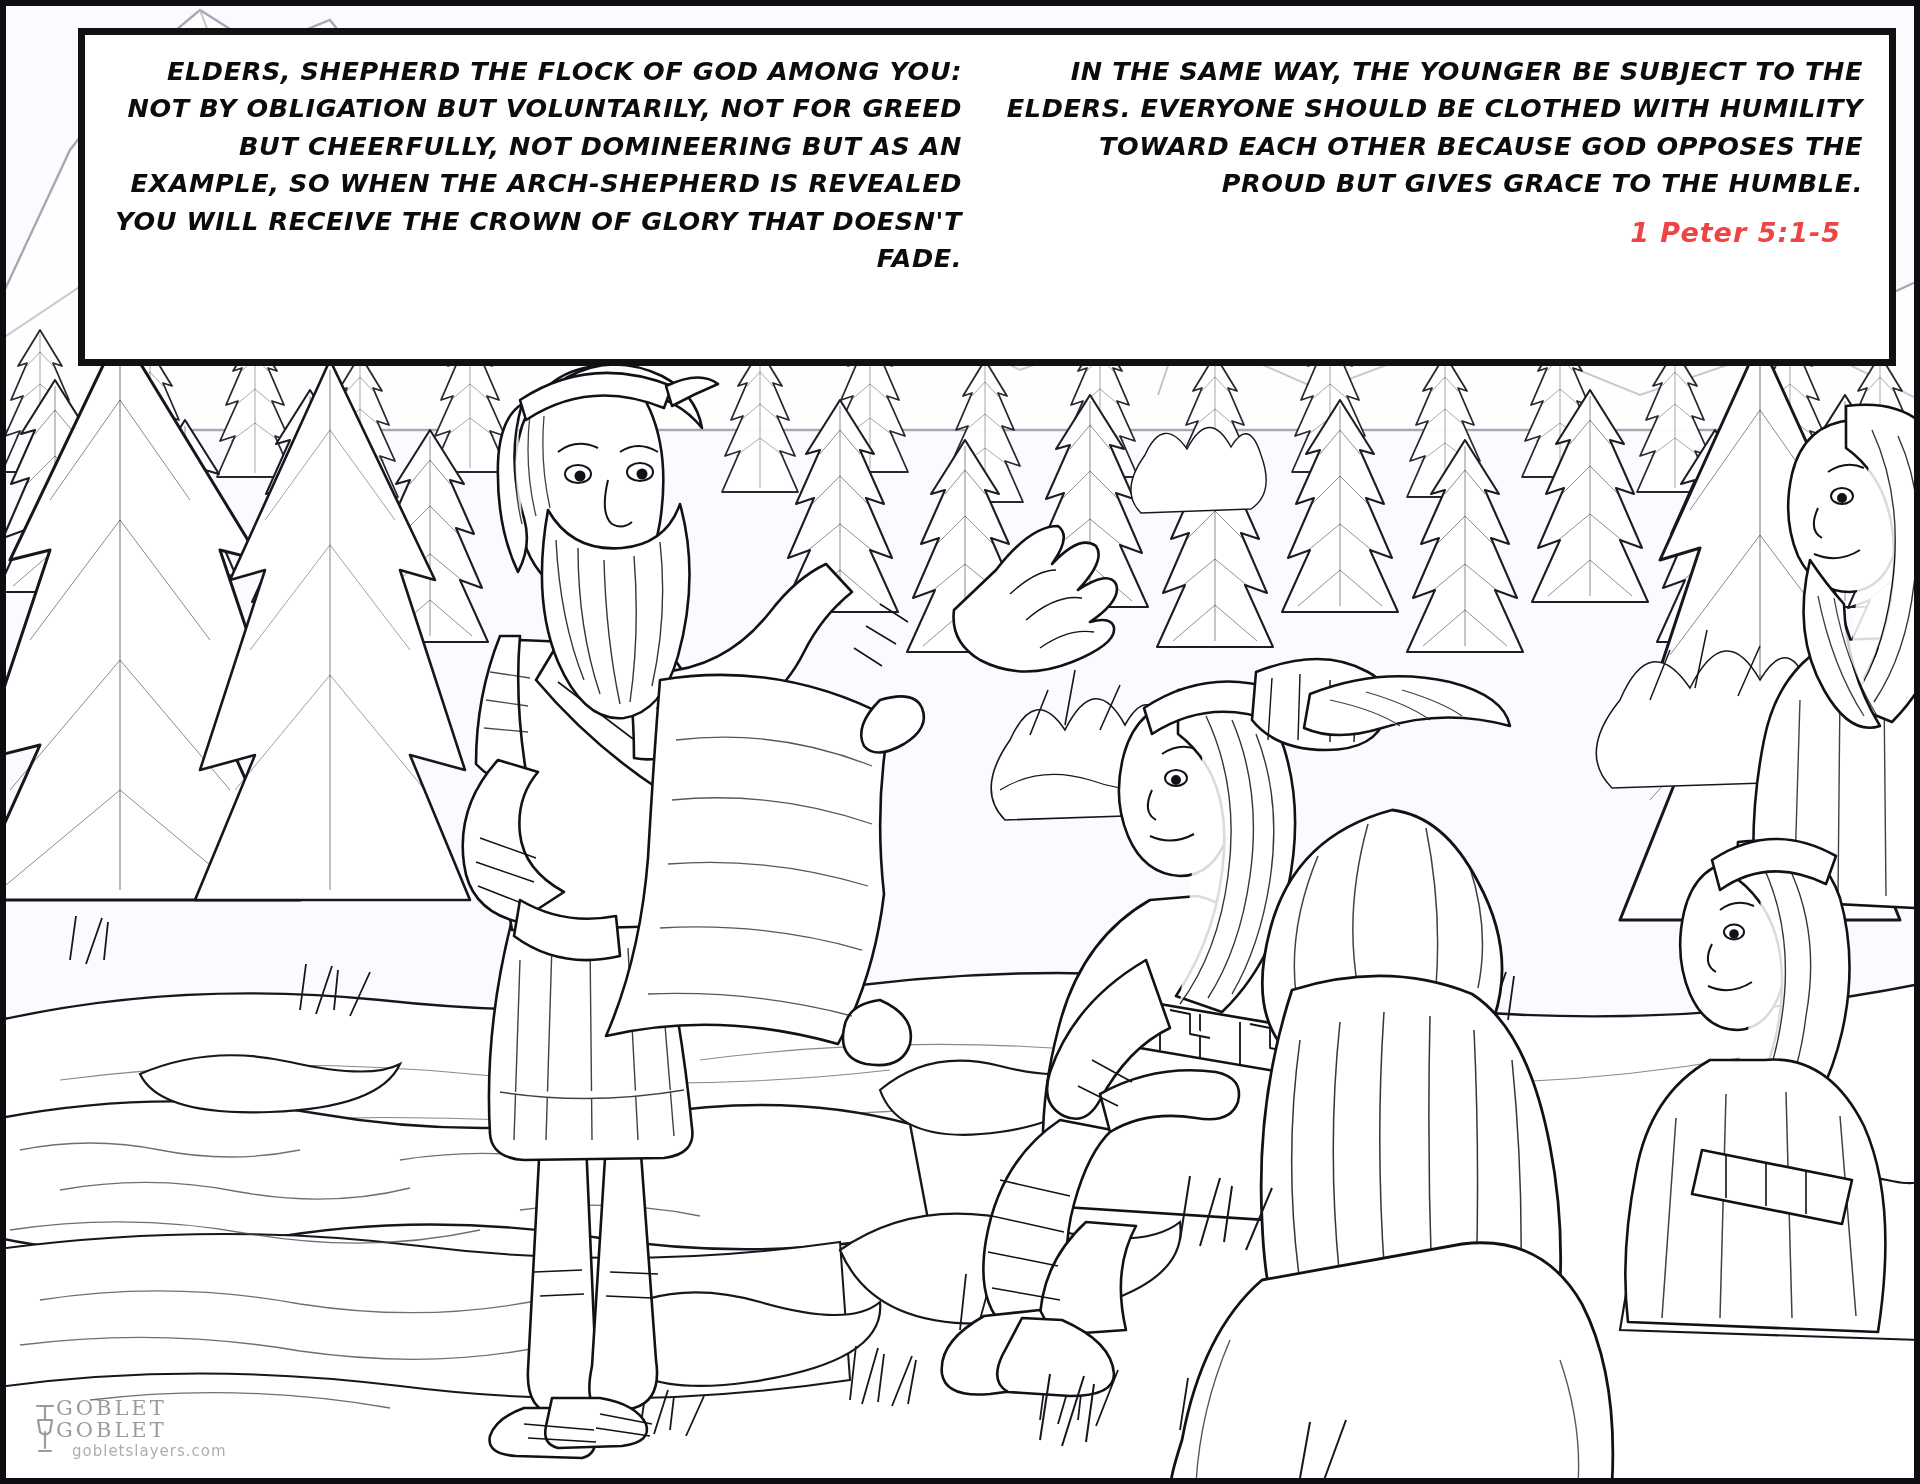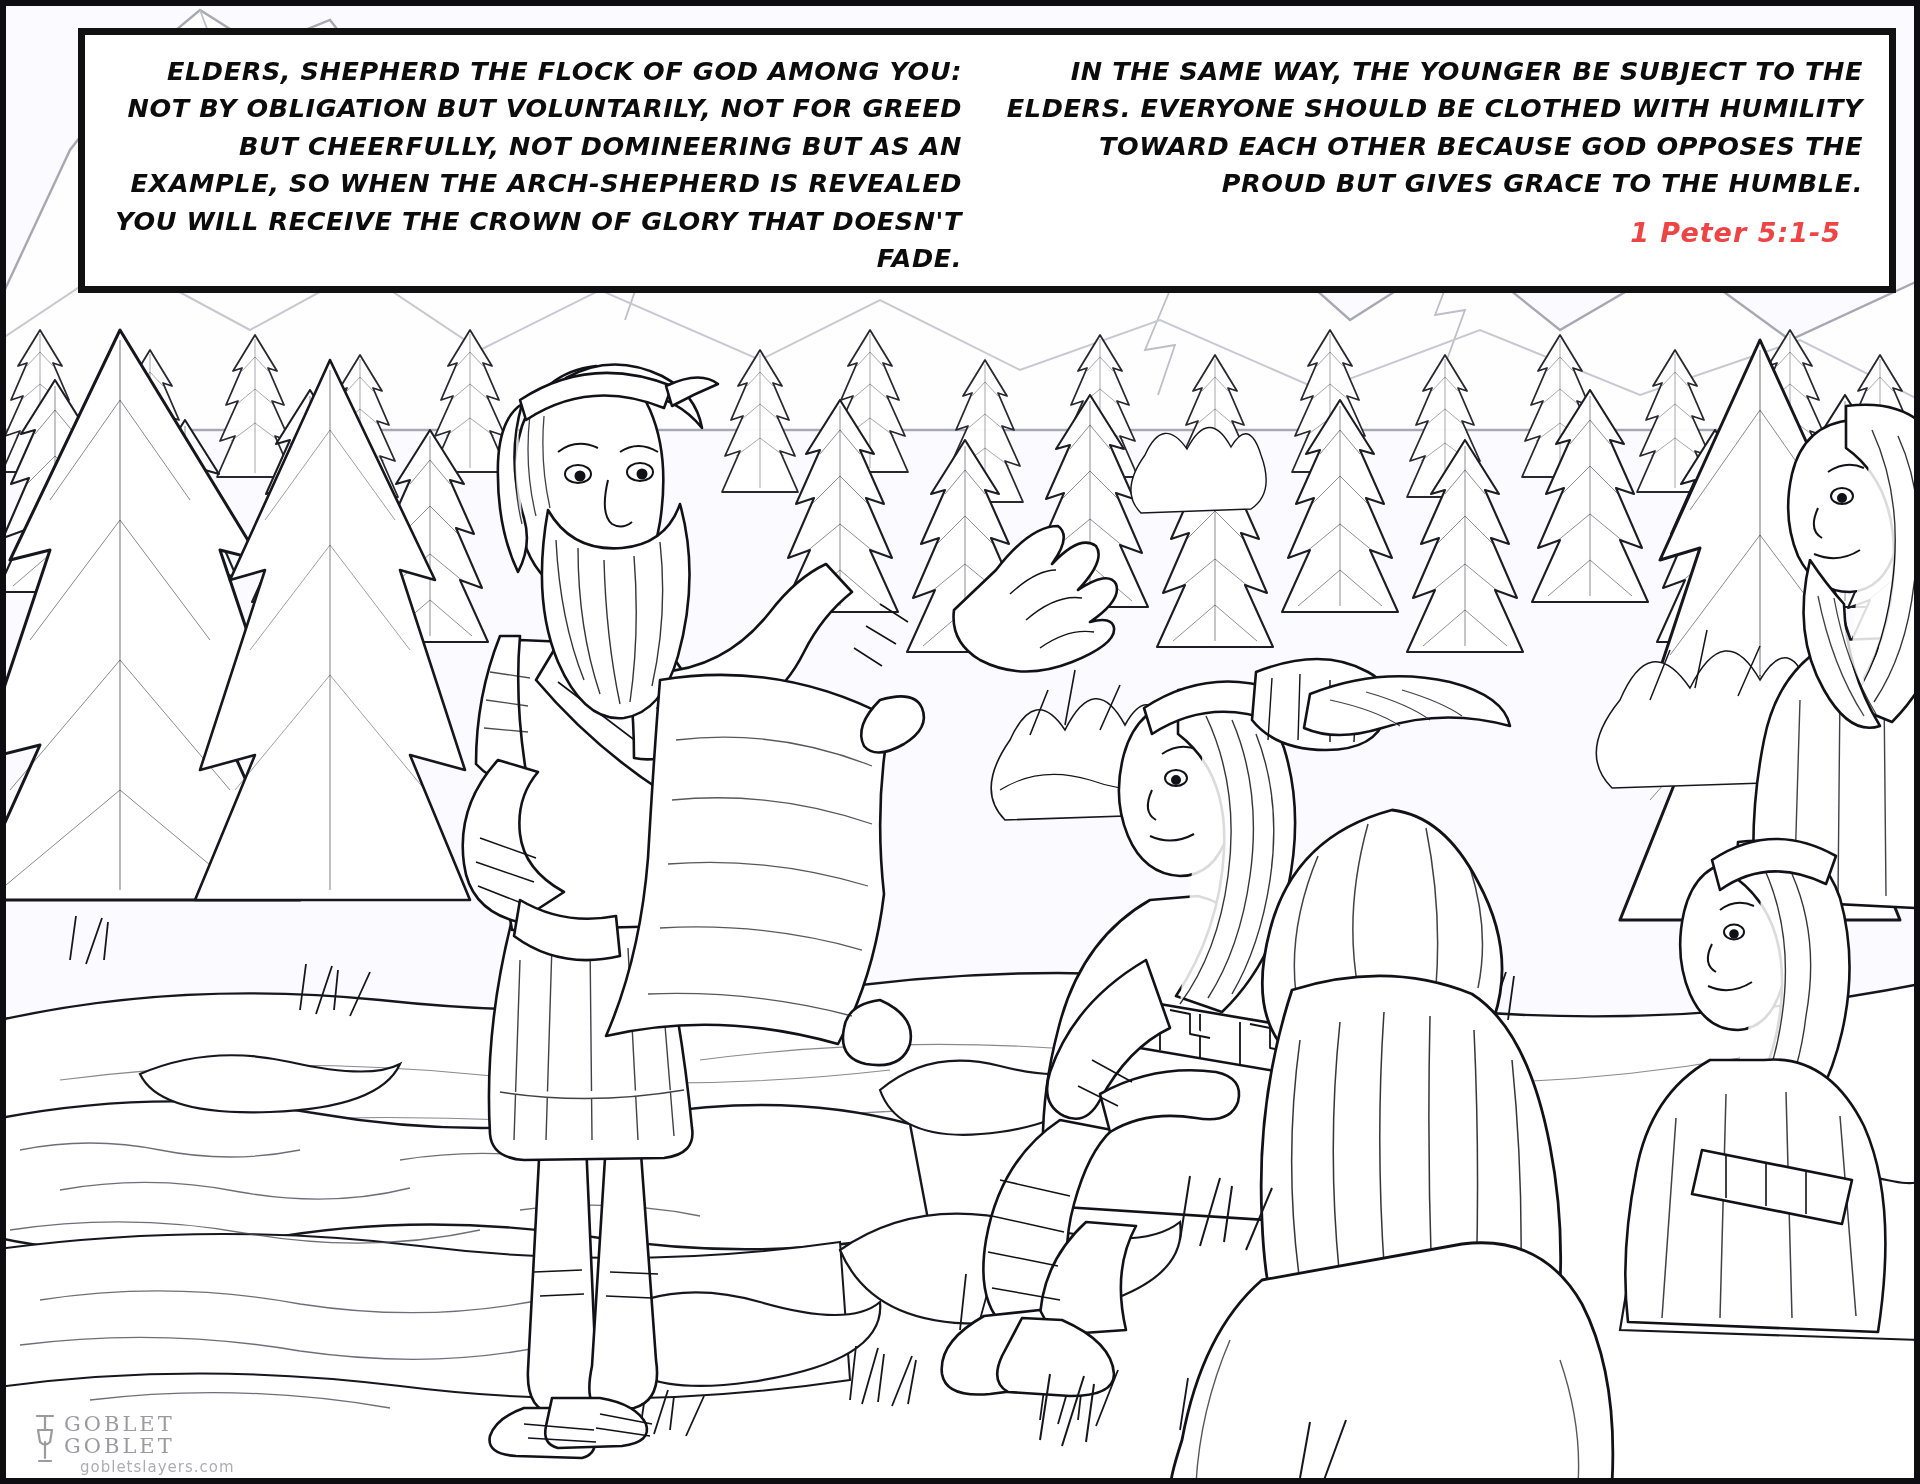--- a/index.html
+++ b/index.html
@@ -29,21 +29,21 @@
     width: 100%;
     height: 100%;
   }
 
   
   #caption-box {
     position: absolute;
     left: 78px;
     top: 28px;
     width: 1818px;
-    height: 265px;
+    height: 338px;
     background: #ffffff;
     border: 7px solid #111111;
     box-sizing: border-box;
     display: flex;
     flex-direction: row;
     padding: 18px 26px 10px 26px;
     gap: 30px;
   }
   .caption-col {
     flex: 1;
@@ -76,24 +76,23 @@
     font-size: 27px;
     letter-spacing: 1px;
     color: #ef4444;
     padding-right: 22px;
   }
 
   
   #watermark {
     position: absolute;
     left: 34px;
-    bottom: 8px;
+    bottom: 24px;
     display: flex;
-    align-items: flex-start;
-    gap: 8px;
+    align-items: center;
     opacity: 0.55;
   }
   #watermark .wm-text {
     display: flex;
     flex-direction: column;
     line-height: 1.05;
   }
   #watermark .wm-line1,
   #watermark .wm-line2 {
     font-family: "DejaVu Serif", serif;

